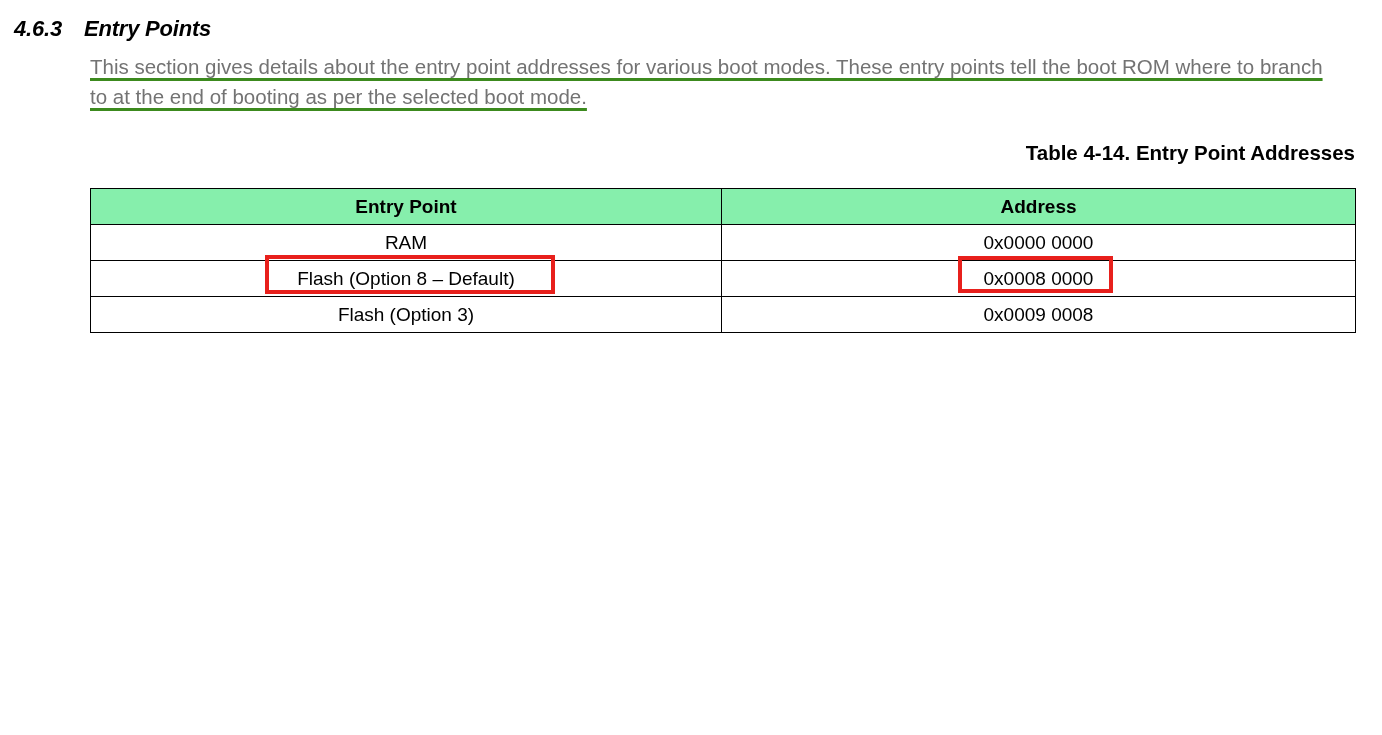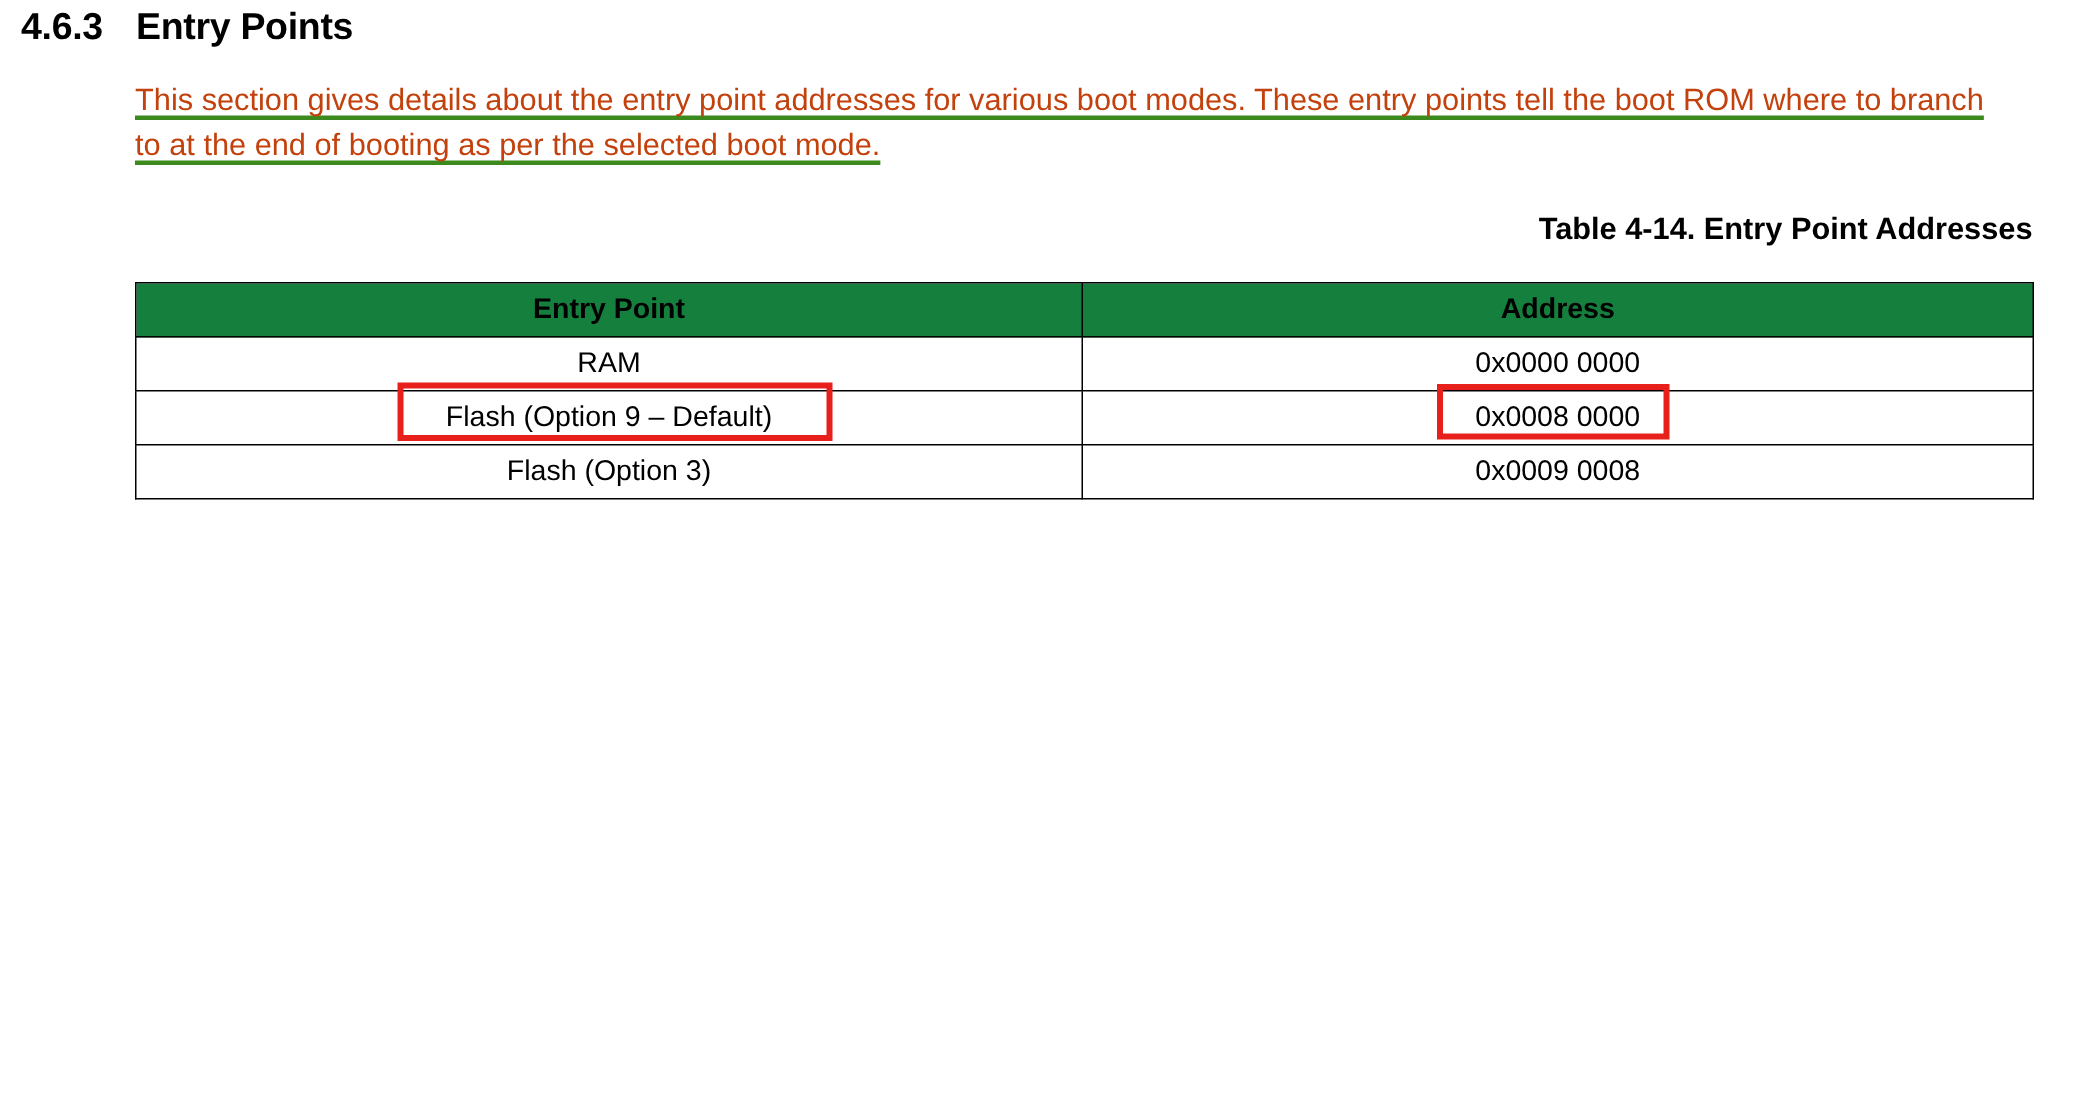--- a/index.html
+++ b/index.html
@@ -13,39 +13,40 @@
     position: relative;
     font-family: "Liberation Sans", sans-serif;
     color: #000000;
     overflow: hidden;
   }
 
   
   #section-heading {
     position: absolute;
     left: 14px;
-    top: 4px;
-    font-size: 25px;
+    top: 16px;
+    font-size: 22px;
     font-weight: bold;
+    font-style: italic;
     letter-spacing: -0.2px;
     white-space: nowrap;
   }
   #section-heading .num {
     margin-right: 22px;
   }
 
   
   #intro-paragraph {
     position: absolute;
     left: 90px;
     top: 52px;
     width: 1255px;
     font-size: 20.5px;
     line-height: 30px;
-    color: #c2410c;
+    color: #737373;
   }
   #intro-paragraph .uline {
     text-decoration: underline;
     text-decoration-color: #3c8a1e;
     text-decoration-thickness: 3px;
     text-underline-offset: 4px;
     -webkit-text-decoration-color: #3c8a1e;
   }
 
   
@@ -71,21 +72,21 @@
   #entry-point-table th,
   #entry-point-table td {
     border: 1.5px solid #000000;
     text-align: center;
     font-size: 19px;
     height: 35px;
     padding: 0;
     font-weight: normal;
   }
   #entry-point-table thead th {
-    background: #15803d;
+    background: #86efac;
     font-weight: bold;
   }
   #entry-point-table col.c-entry { width: 631px; }
   #entry-point-table col.c-addr  { width: 634px; }
 
   
   .red-box {
     position: absolute;
     border: 4px solid #e8201c;
     box-sizing: border-box;
@@ -128,21 +129,21 @@
       <th>Entry Point</th>
       <th>Address</th>
     </tr>
   </thead>
   <tbody>
     <tr>
       <td>RAM</td>
       <td>0x0000 0000</td>
     </tr>
     <tr>
-      <td>Flash (Option 9 – Default)</td>
+      <td>Flash (Option 8 – Default)</td>
       <td>0x0008 0000</td>
     </tr>
     <tr>
       <td>Flash (Option 3)</td>
       <td>0x0009 0008</td>
     </tr>
   </tbody>
 </table>
 
 <div class="red-box" id="red-box-entry"></div>

